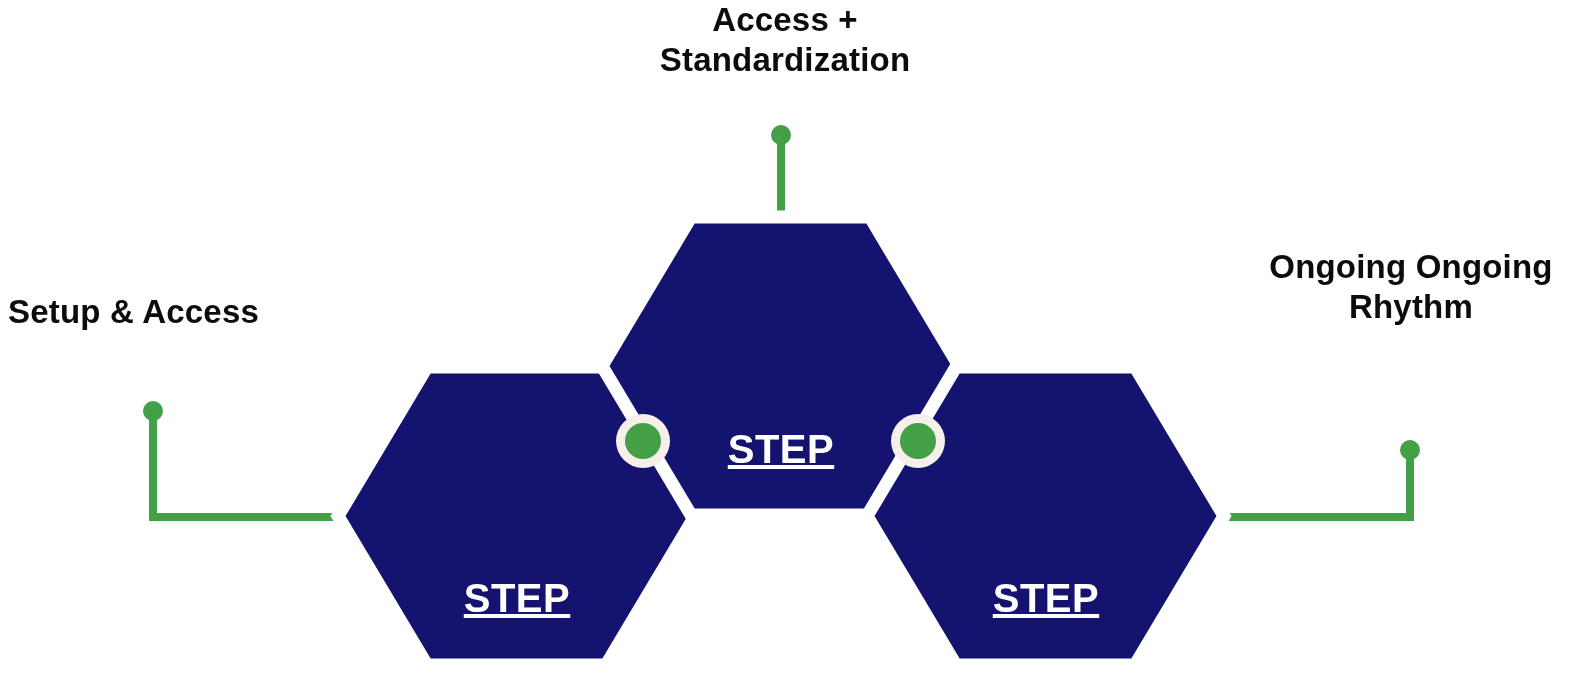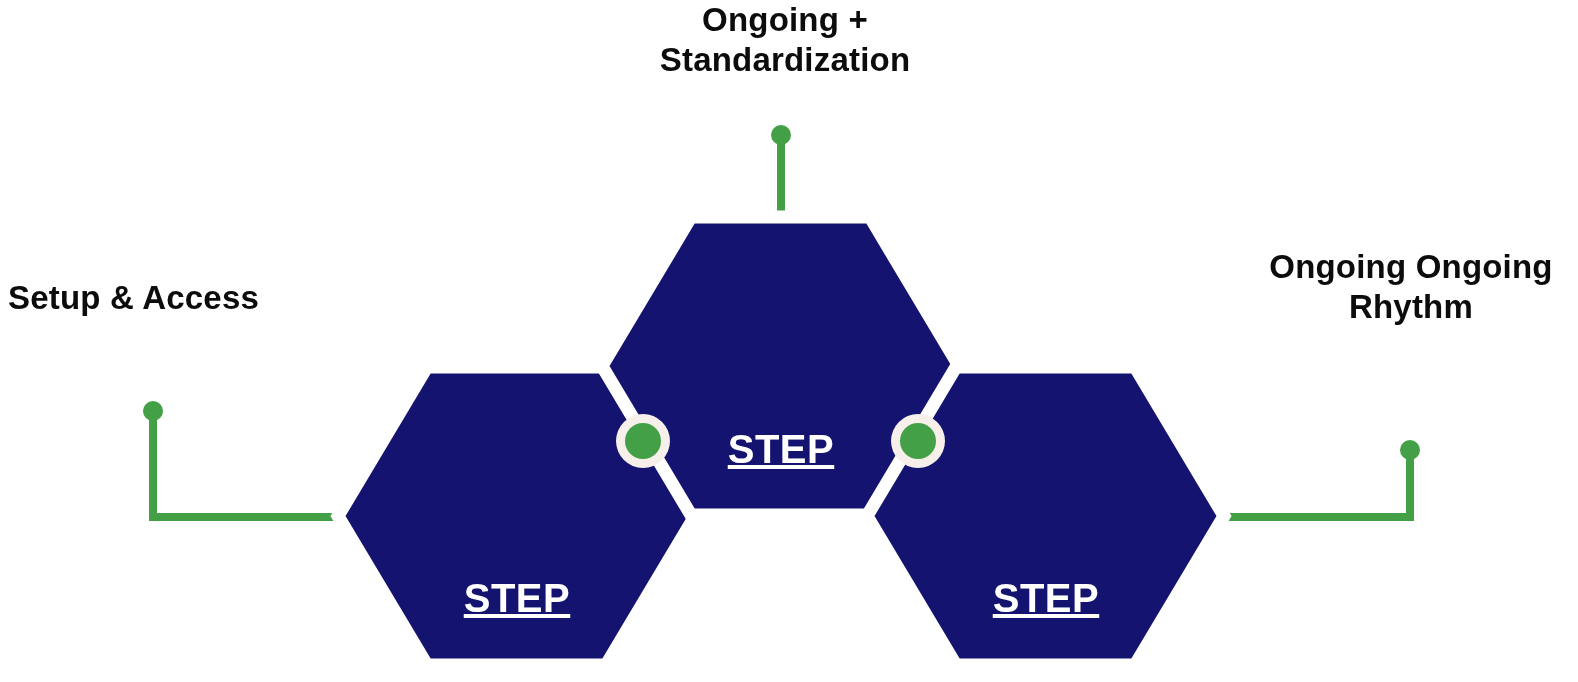--- a/index.html
+++ b/index.html
@@ -41,21 +41,21 @@
   .side-label {
     position: absolute;
     color: #0c0c0c;
     font-weight: 700;
     font-size: 33px;
     line-height: 1.22;
     letter-spacing: 0.2px;
   }
   #label-setup {
     left: 8px;
-    top: 278px;
+    top: 292px;
     width: 280px;
     text-align: left;
   }
   #label-cleanup {
     left: 585px;
     top: 0px;
     width: 400px;
     text-align: center;
   }
   #label-ongoing {
@@ -114,19 +114,19 @@
     <span class="line2">2</span>
   </div>
 
   <div class="hex-label" style="left:906px; top:471px; width:280px;">
     <span class="line1">STEP</span>
     
   </div>
 
   <div class="side-label" id="label-setup">Setup &amp; Access</div>
 
-  <div class="side-label" id="label-cleanup" style="white-space: pre-line;">Ongoing +
+  <div class="side-label" id="label-cleanup" style="white-space: pre-line;">Access +
 Standardization</div>
 
   <div class="side-label" id="label-ongoing" style="white-space: pre-line;">Ongoing Ongoing
 Rhythm</div>
 
 </div>
 
 </body></html>

